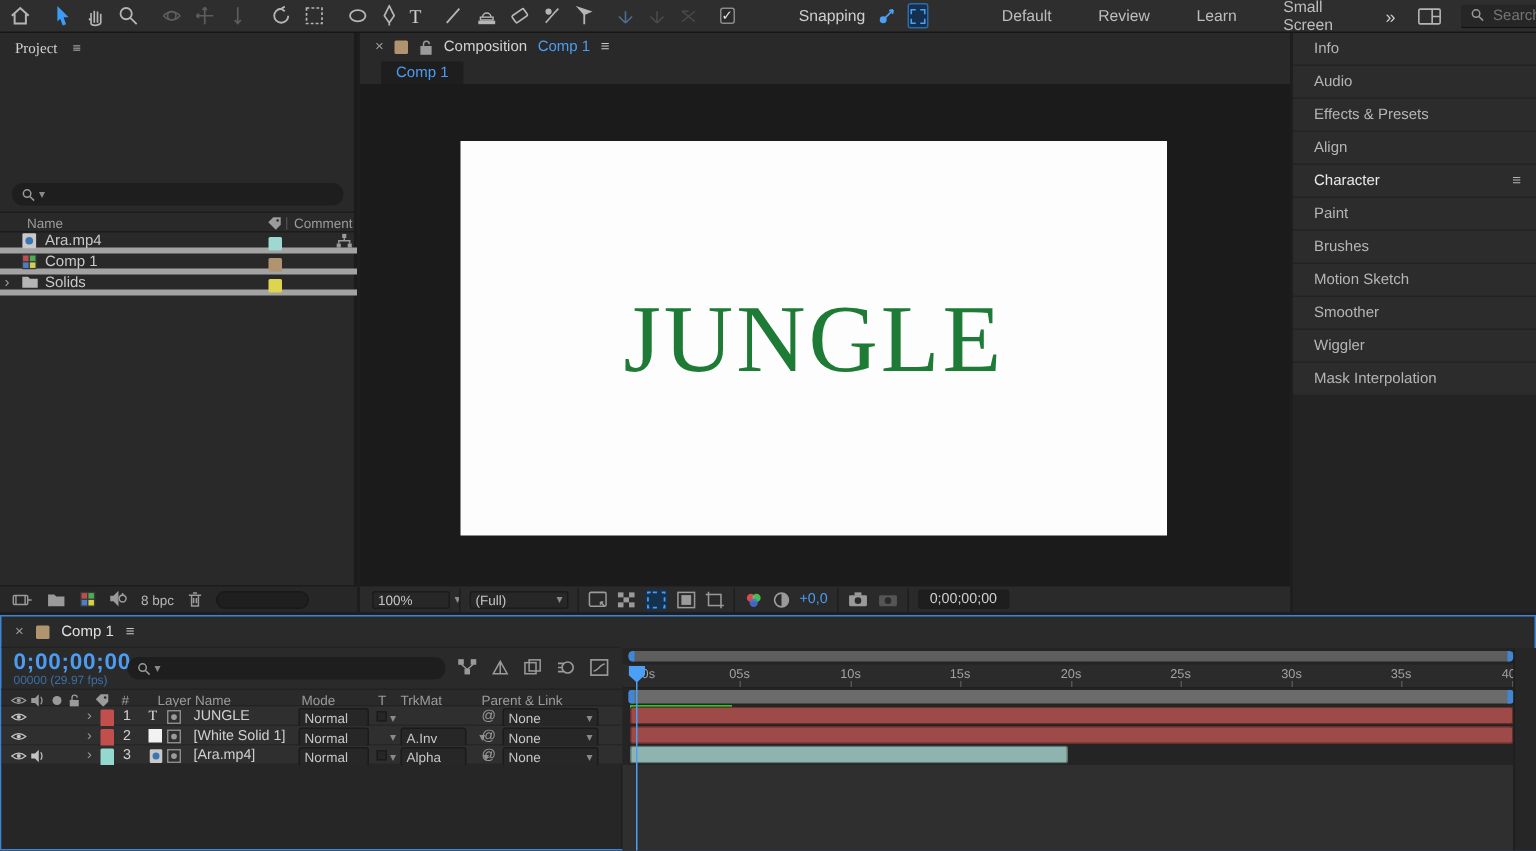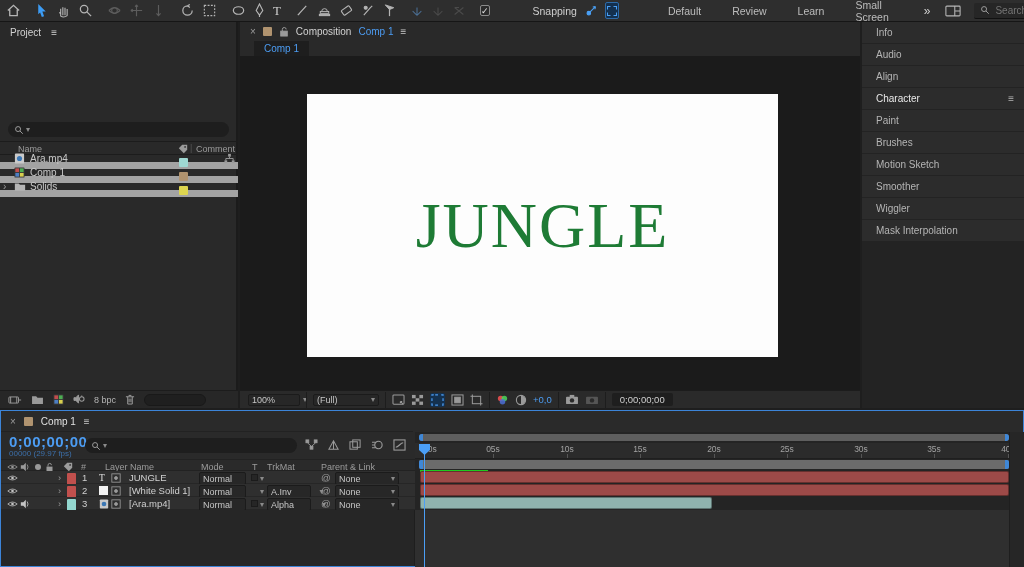--- a/index.html
+++ b/index.html
@@ -25,27 +25,27 @@
 
   
   .panel { position:absolute; background:#292929; }
   .ddl { display:inline-flex; align-items:center; justify-content:space-between; background:#272727;
          border:1px solid #1b1b1b; border-radius:2px; height:12px; font-size:9px; color:#c6c6c6; padding:0 3px;gap:28px; }
   .caret { color:#8a8a8a; font-size:8px; line-height:1; }
   .chip { width:9px; height:9px; border-radius:1px; display:inline-block; }
 
   
   #project { left:0; top:22px; width:238px; height:386px; border-right:2px solid #1b1b1b; }
-  #project-head { position:absolute; left:10px; top:5px; display:flex; gap:10px; align-items:flex-start; color:#d2d2d2; }
+  #project-head { position:absolute; left:10px; top:5px; display:flex; gap:10px; align-items:flex-start; color:#d2d2d2;font-family:Liberation Serif, serif; }
   #project-search { position:absolute; left:8px; top:100px; width:221px; height:15px; background:#1e1e1e;
                     border-radius:8px; display:flex; align-items:center; padding:0 6px; gap:2px; }
   #project-cols { position:absolute; left:0; top:119px; width:238px; height:14px; border-top:1px solid #1c1c1c;
                   border-bottom:1px solid #1c1c1c; color:#9b9b9b; font-size:9px; }
   .pj-row { position:absolute; left:0; width:238px; height:14px; display:flex; align-items:center;
-            border-bottom:7px solid #a3a3a3; }
+            border-bottom:4px solid #a3a3a3; }
   #project-bottom { position:absolute; left:0; bottom:0; width:238px; height:18px; background:#272727;
                     border-top:1px solid #1c1c1c; display:flex; align-items:center; gap:9px; padding:0 8px; }
   .pill { background:#1f1f1f; border:1px solid #191919; border-radius:7px; height:12px; }
 
   
   #comp { left:240px; top:22px; width:620px; height:386px; }
   #comp-head { position:absolute; left:0; top:0; width:620px; height:18px; display:flex; align-items:center;
                gap:7px; padding:0 10px; }
   #comp-tab { position:absolute; left:14px; top:19px; height:15px; background:#1e1e1e; padding:0 10px;
               display:flex; align-items:center; font-size:10px; }
@@ -460,20 +460,23 @@
     <span class="timepill">0;00;00;00</span>
   </div>
 </div>
 
 <div id="rightpanel" class="panel">
   <div class="rp-row">
       <span>Info</span>
     </div>
   <div class="rp-row">
       <span>Audio</span>
+    </div>
+  <div class="rp-row">
+      <span>Effects &amp; Presets</span>
     </div>
   <div class="rp-row">
       <span>Align</span>
     </div>
   <div class="rp-row active">
     <span>Character</span>
     <span class="menu">≡</span>
     </div>
   <div class="rp-row">
       <span>Paint</span>

